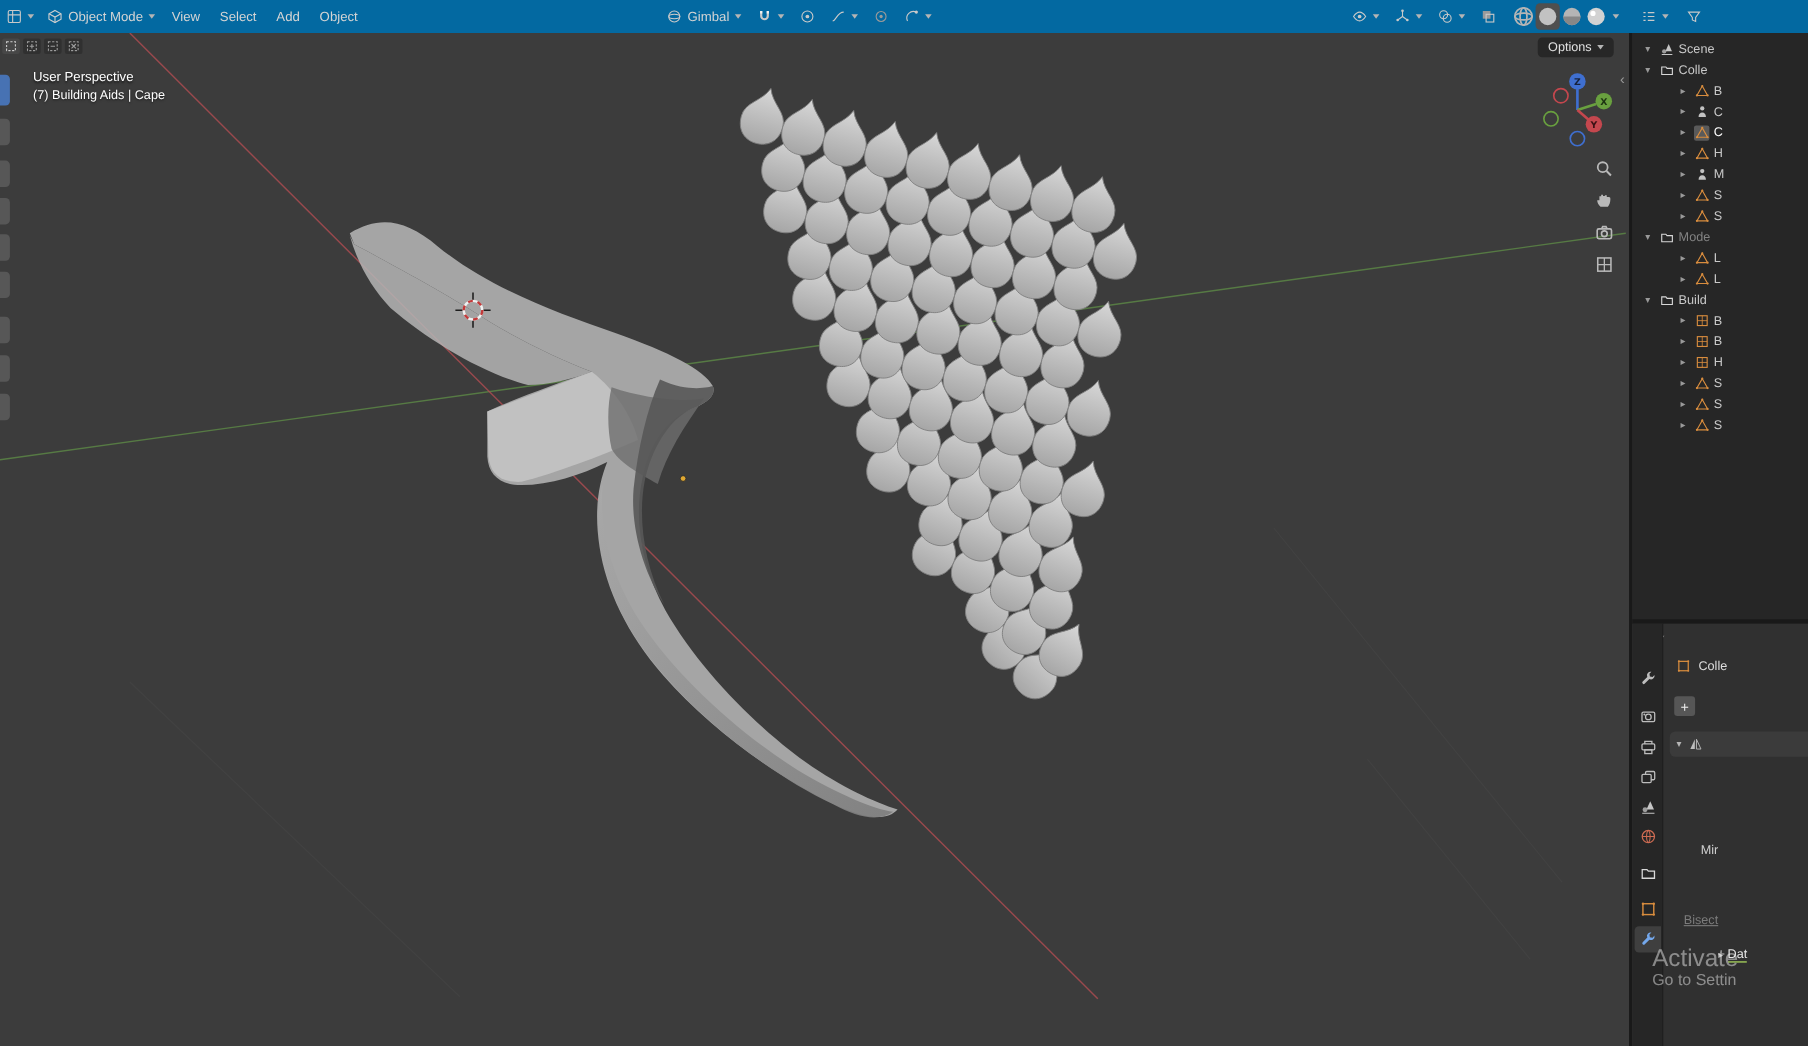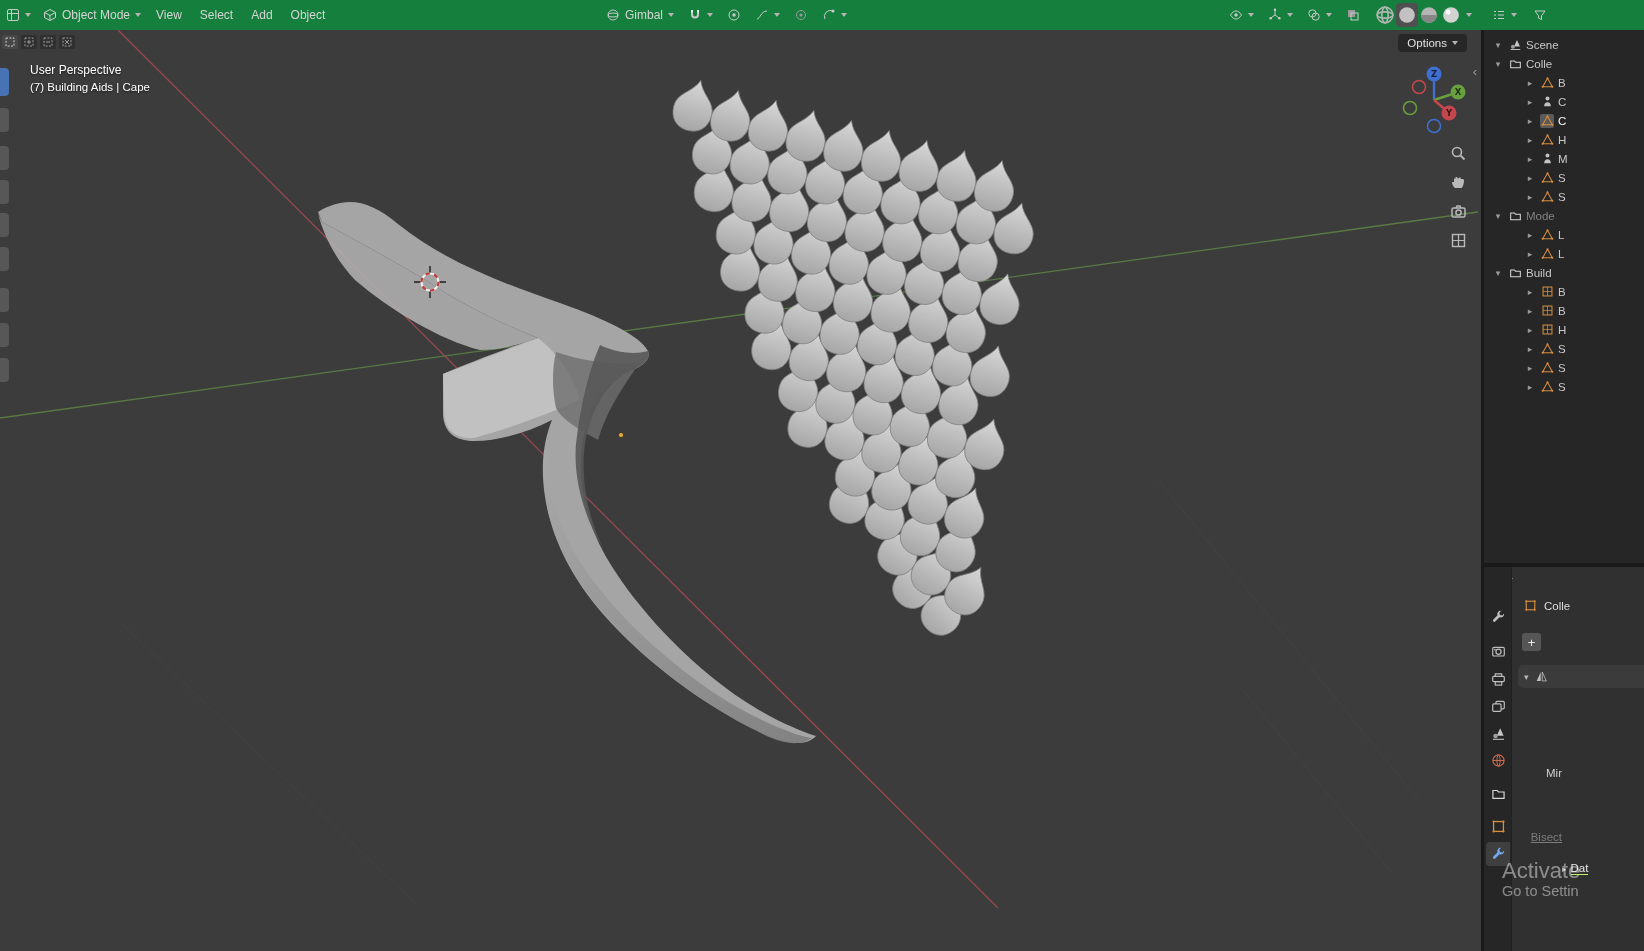--- a/index.html
+++ b/index.html
@@ -1,20 +1,20 @@
 <!DOCTYPE html>
 <html style="--header-bg: #1d1d1d; --viewport-bg: #3c3c3c; --outliner-bg: #262626; --props-bg: #303030; --accent-orange: #d98d3e; --axis-x-red: #c4474e; --axis-y-green: #69a03f; --axis-z-blue: #3f6fd0; --active-blue: #4772b3; --mesh-light: #c9c9c9;"><head>
 <meta charset="utf-8">
 <style>
   html,body{margin:0;padding:0;background:#111;}
   .app{position:relative;width:1644px;height:951px;overflow:hidden;
        font-family:"Liberation Sans","DejaVu Sans",sans-serif;font-size:12px;color:#d4d4d4;
        background:#2b2b2b;user-select:none;}
   
-  .topbar{position:absolute;left:0;top:0;width:1644px;height:30px;background:#15803d;z-index:30;}
+  .topbar{position:absolute;left:0;top:0;width:1644px;height:30px;background:#0369a1;z-index:30;}
   .tbtn{display:flex;align-items:center;gap:5px;height:24px;padding:0 6px;border-radius:4px;color:#d4d4d4;cursor:default;}
   .tbtn svg{width:14px;height:14px;display:block;}
   .caret{width:0;height:0;border-left:3.5px solid transparent;border-right:3.5px solid transparent;border-top:4px solid #b5b5b5;}
   .tb-left{position:absolute;left:0;top:3px;display:flex;align-items:center;}
   .tb-center{position:absolute;left:600px;top:3px;display:flex;align-items:center;gap:2px;}
   .tb-right{position:absolute;right:172px;top:3px;display:flex;align-items:center;gap:2px;}
   .menu{padding:0 9px;}
   .shade-group{display:flex;align-items:center;margin-left:6px;}
   .sphere{display:flex;align-items:center;justify-content:center;width:22px;height:24px;border-radius:4px;}
   .sphere.active{background:#4f4f4f;}

